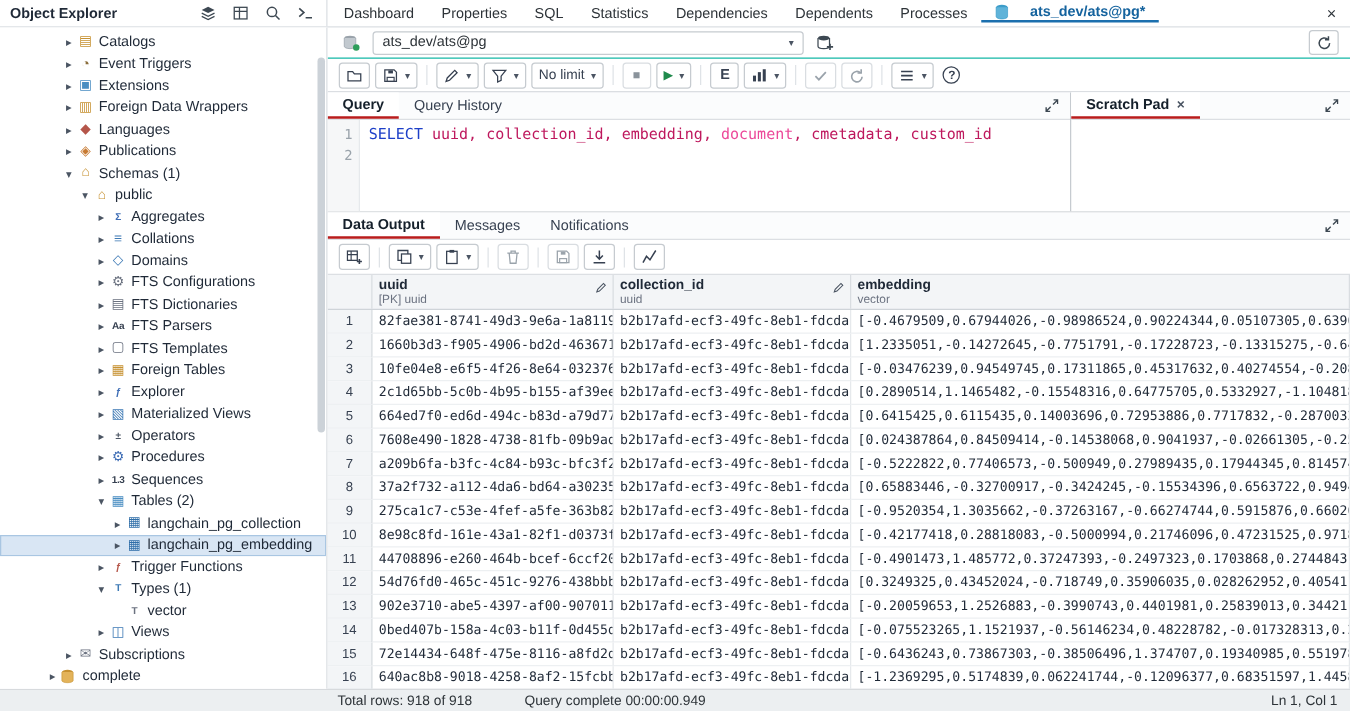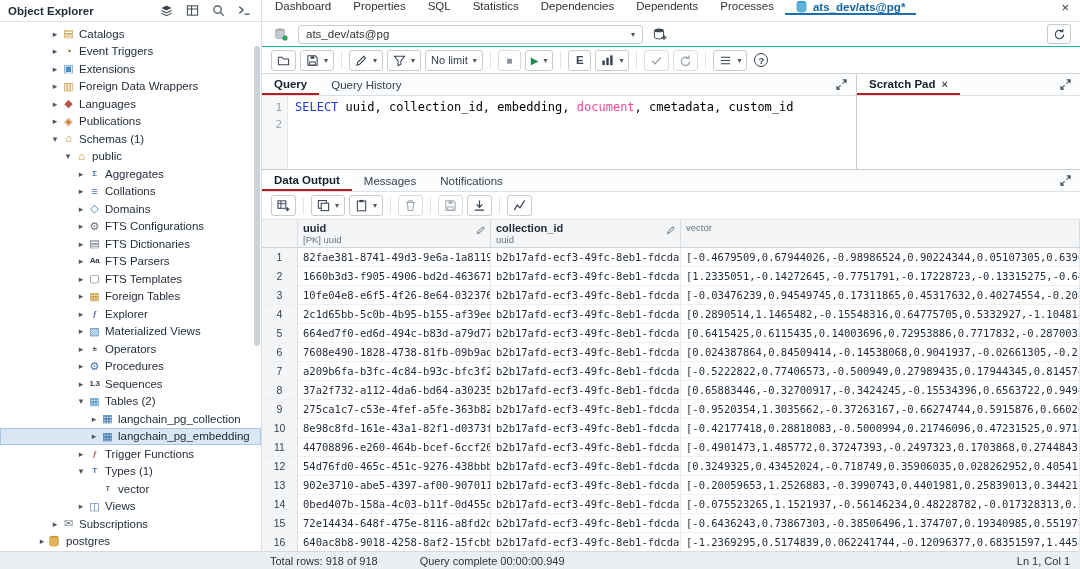--- a/index.html
+++ b/index.html
@@ -6,23 +6,23 @@
   html,body{width:1080px;height:569px;overflow:hidden}
   body{font-family:"Liberation Sans",sans-serif;font-size:12px;color:#202124;background:#fff}
   .app{display:flex;flex-direction:column;height:100%}
 
   
   .topbar{height:22px;display:flex;align-items:stretch;border-bottom:1px solid #dcdfe3;background:#fff;flex:none}
   .topbar-left{width:262px;flex:none;display:flex;align-items:center;padding:0 8px;border-right:1px solid #dcdfe3}
   .explorer-title{font-weight:bold;font-size:11.5px;color:#1f2937}
   .tb-icons{margin-left:auto;display:flex;gap:9px;align-items:center;color:#3d4852}
   .tb-iconbtn{width:17px;height:16px;display:flex;align-items:center;justify-content:center;cursor:pointer}
-  .topbar-tabs{flex:1;display:flex;align-items:flex-start;padding-left:2px;min-width:0}
+  .topbar-tabs{flex:1;display:flex;align-items:center;padding-left:2px;min-width:0}
   .ttab{padding:0 11px;display:flex;align-items:center;font-size:11.5px;color:#2d3338;cursor:pointer;white-space:nowrap}
-  .ttab.active{color:#15639e;border-bottom:2px solid #1b6fae;font-weight:bold;gap:6px}
+  .ttab.active{color:#15639e;border-bottom:2px solid #1b6fae;font-weight:bold;gap:17px}
   .close-x{margin-left:auto;padding:0 11px;display:flex;align-items:center;font-size:13px;color:#30363c;cursor:pointer}
 
   
   .content{flex:1;display:flex;min-height:0}
   .sidebar{width:262px;flex:none;border-right:1px solid #dcdfe3;position:relative;overflow:hidden;background:#fff;padding-top:3px}
   .tree-row{height:17.5px;display:flex;align-items:center;white-space:nowrap;font-size:11.5px;color:#1f2937;cursor:pointer}
   .tree-row.selected{background:#d9e6f4;box-shadow:inset 0 0 0 1px #a9c6e2}
   .chev{width:12px;flex:none;font-size:9px;color:#4b5563;text-align:center}
   .ticon{width:15px;flex:none;text-align:center;font-size:11px;line-height:1}
   .ticon.txt{font-size:8px;font-weight:bold;letter-spacing:-.3px}
@@ -59,21 +59,21 @@
   .strip-right{margin-left:auto;display:flex;align-items:center;padding-right:7px;color:#3d4852}
   .expand-ic{width:16px;height:16px;display:flex;align-items:center;justify-content:center;cursor:pointer}
   .tab-x{font-size:11px;color:#4b5563;cursor:pointer}
   .code-area{flex:1;display:flex;min-height:0;background:#fff}
   .gutter{width:26px;flex:none;background:#f6f7f8;border-right:1px solid #e6e9ec;text-align:right;padding:3px 5px 0 0}
   .lnum{font-family:"DejaVu Sans Mono",monospace;font-size:11px;line-height:17px;color:#9aa3ab}
   .codebox{flex:1;padding:3px 0 0 7px;overflow:hidden}
   .cline{font-family:"DejaVu Sans Mono",monospace;font-size:12px;line-height:17px;white-space:pre;color:#111}
   .tk-kw{color:#1e40c8}
   .tk-bi{color:#ec4899}
-  .tk-pl{color:#000000}
+  .tk-pl{color:#be185d}
   .scratch{width:224px;flex:none;border-left:1px solid #c6cbd0;display:flex;flex-direction:column;background:#fff}
   .scratch-body{flex:1}
 
   
   .output{flex:1;display:flex;flex-direction:column;min-height:0}
   .gridbar{height:28px;flex:none;display:flex;align-items:center;gap:4px;padding:0 9px;border-bottom:1px solid #dcdfe3}
   .grid{flex:1;overflow:hidden;font-family:"DejaVu Sans Mono",monospace;font-size:10.5px}
   .ghead,.grow{display:grid;grid-template-columns:36px 193px 190px 1fr}
   .ghead{background:#f3f5f7;border-bottom:1px solid #cfd4d9}
   .hcell{padding:2px 5px;border-right:1px solid #d9dde1;font-family:"Liberation Sans",sans-serif;position:relative;overflow:hidden;white-space:nowrap}
@@ -296,21 +296,21 @@
             <span class="tlabel">Subscriptions</span>
           </div>
           <div class="tree-row" style="padding-left: 36px;">
             <span class="chev">▸</span>
             <span class="ticon">
               <svg width="12" height="12" viewBox="0 0 12 12">
                 <ellipse cx="6" cy="2.6" rx="4.5" ry="1.8" fill="#c79232"></ellipse>
                 <path d="M1.5 2.6v6.8c0 1 2 1.8 4.5 1.8s4.5-.8 4.5-1.8V2.6" fill="#e3b35a" stroke="#c79232" stroke-width=".5"></path>
               </svg>
             </span>
-            <span class="tlabel">postgres</span>
+            <span class="tlabel">complete</span>
           </div>
         </div>
       <div class="sb-track">
           <div class="sb-thumb"></div>
         </div>
     </aside>
 
     <main class="main">
 
       <div class="conn-row">
@@ -535,20 +535,21 @@
             <div class="hcell">
               <div class="hname">collection_id</div>
               <div class="htype">uuid</div>
               <span class="hpencil">
                   <svg width="10" height="10" viewBox="0 0 14 14">
                     <path d="M2 12l1-3 6.5-6.5 2 2L5 11z" fill="none" stroke="#4b5563" stroke-width="1.2"></path>
                   </svg>
                 </span>
             </div>
             <div class="hcell">
+              <div class="hname">embedding</div>
               <div class="htype">vector</div>
             </div>
           </div>
           <div>
               <div class="grow">
                 <div class="gcell rownum">1</div>
                 <div class="gcell">82fae381-8741-49d3-9e6a-1a81197821bc</div>
                 <div class="gcell">b2b17afd-ecf3-49fc-8eb1-fdcdab12edc7</div>
                 <div class="gcell">[-0.4679509,0.67944026,-0.98986524,0.90224344,0.05107305,0.63964057,0.08332917,0.5020702</div>
               </div>

